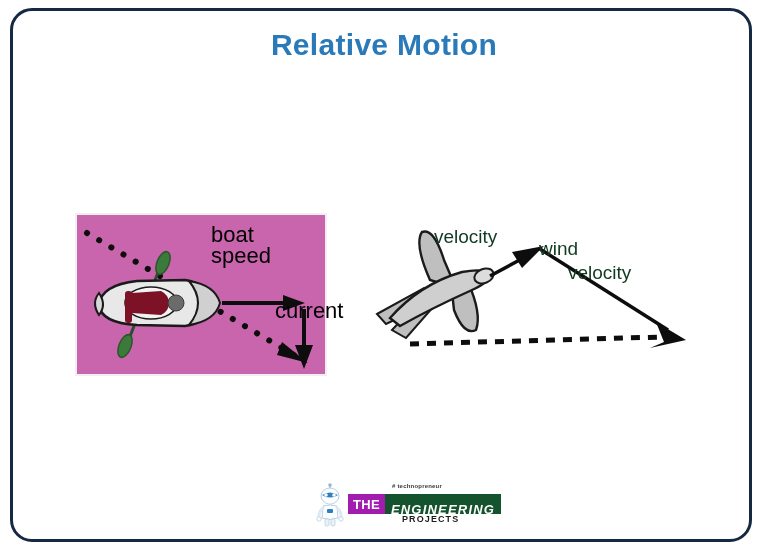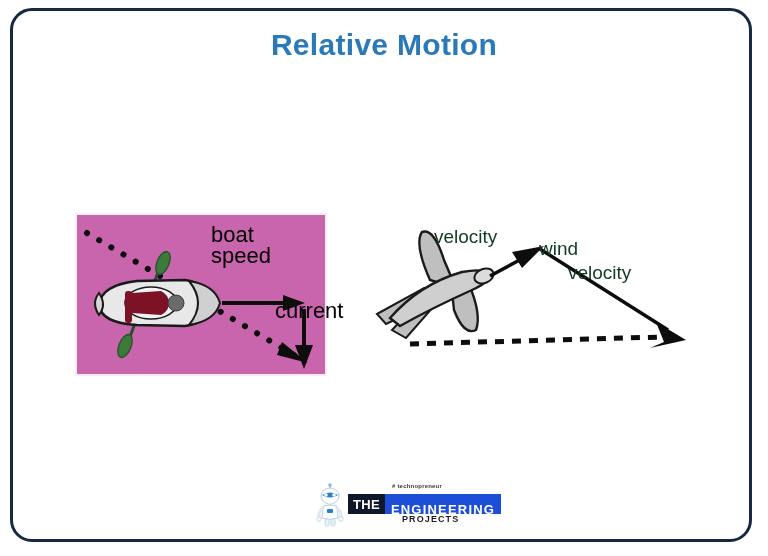--- a/index.html
+++ b/index.html
@@ -125,38 +125,39 @@
   }
   #logo-row {
     position: absolute;
     left: 34px;
     top: 11px;
     display: flex;
     align-items: stretch;
     height: 20px;
   }
   #logo-the {
-    background: #0f172a;
+    background: #a21caf;
     color: #ffffff;
     font-size: 13px;
     font-weight: bold;
     padding: 1px 5px 0 5px;
     display: flex;
     align-items: center;
     letter-spacing: 0.3px;
   }
   #logo-engineering {
-    background: #1d4ed8;
+    background: #14532d;
     color: #ffffff;
     font-size: 13px;
     font-weight: bold;
     padding: 11px 6px 0 6px;
     display: flex;
     align-items: center;
     letter-spacing: 1.2px;
+    font-style: italic;
   }
   #logo-projects {
     position: absolute;
     left: 88px;
     top: 31px;
     color: #1b1b1b;
     font-size: 9px;
     font-weight: bold;
     letter-spacing: 1.1px;
     text-align: right;

